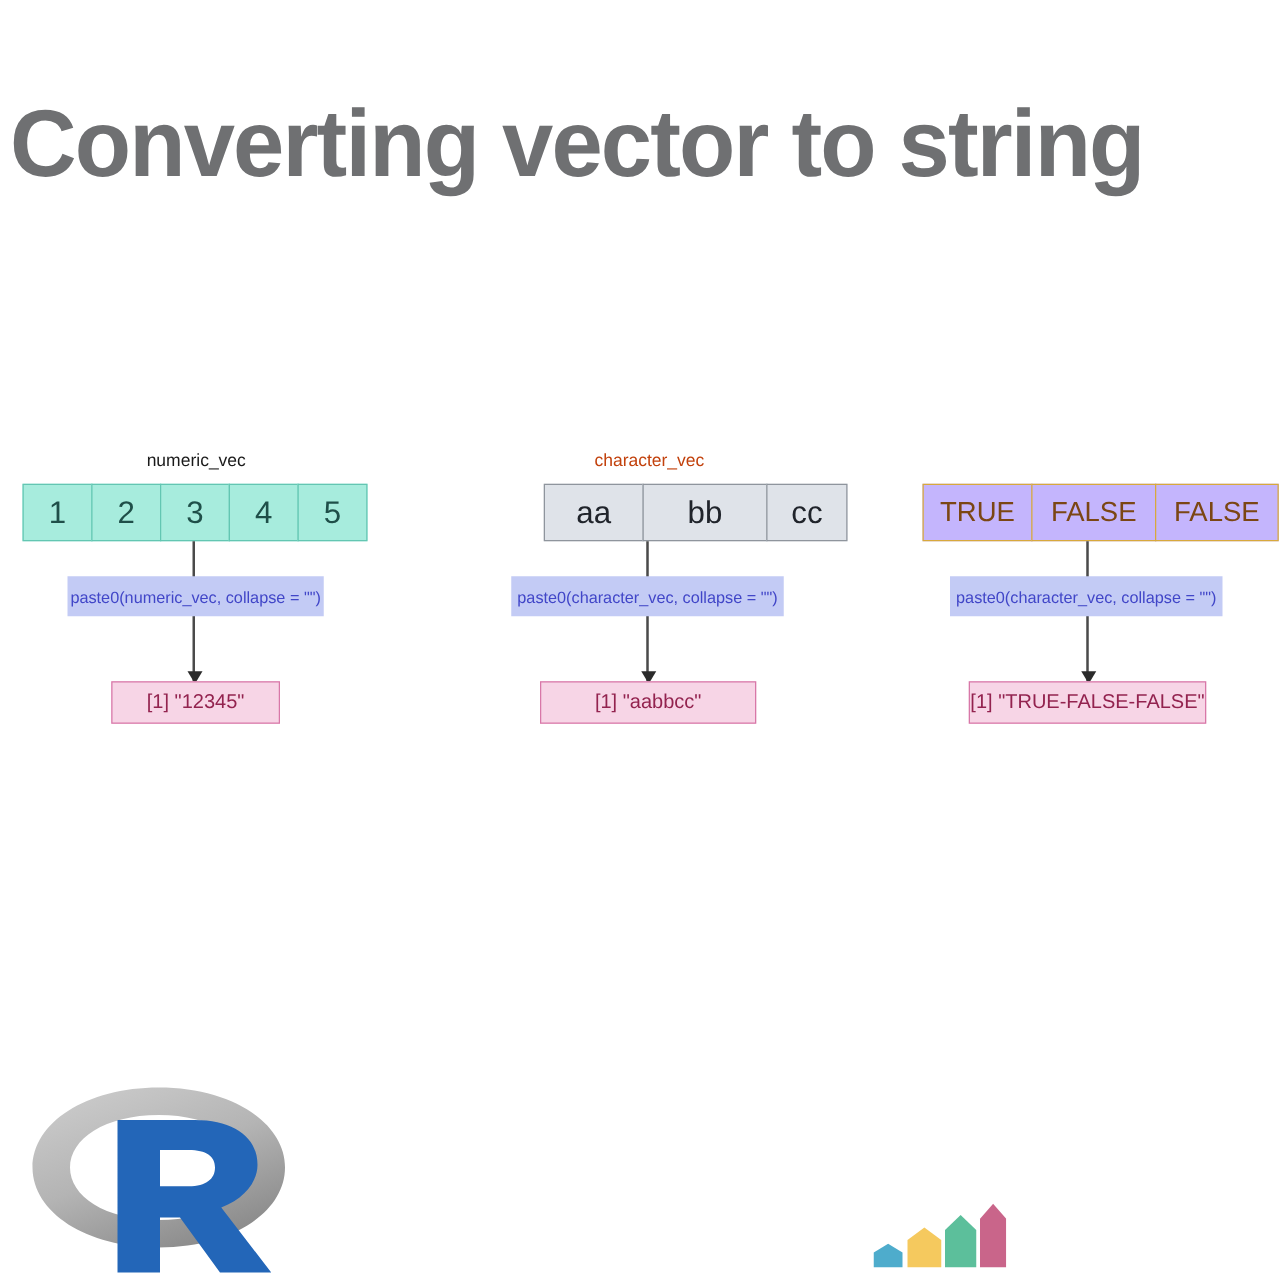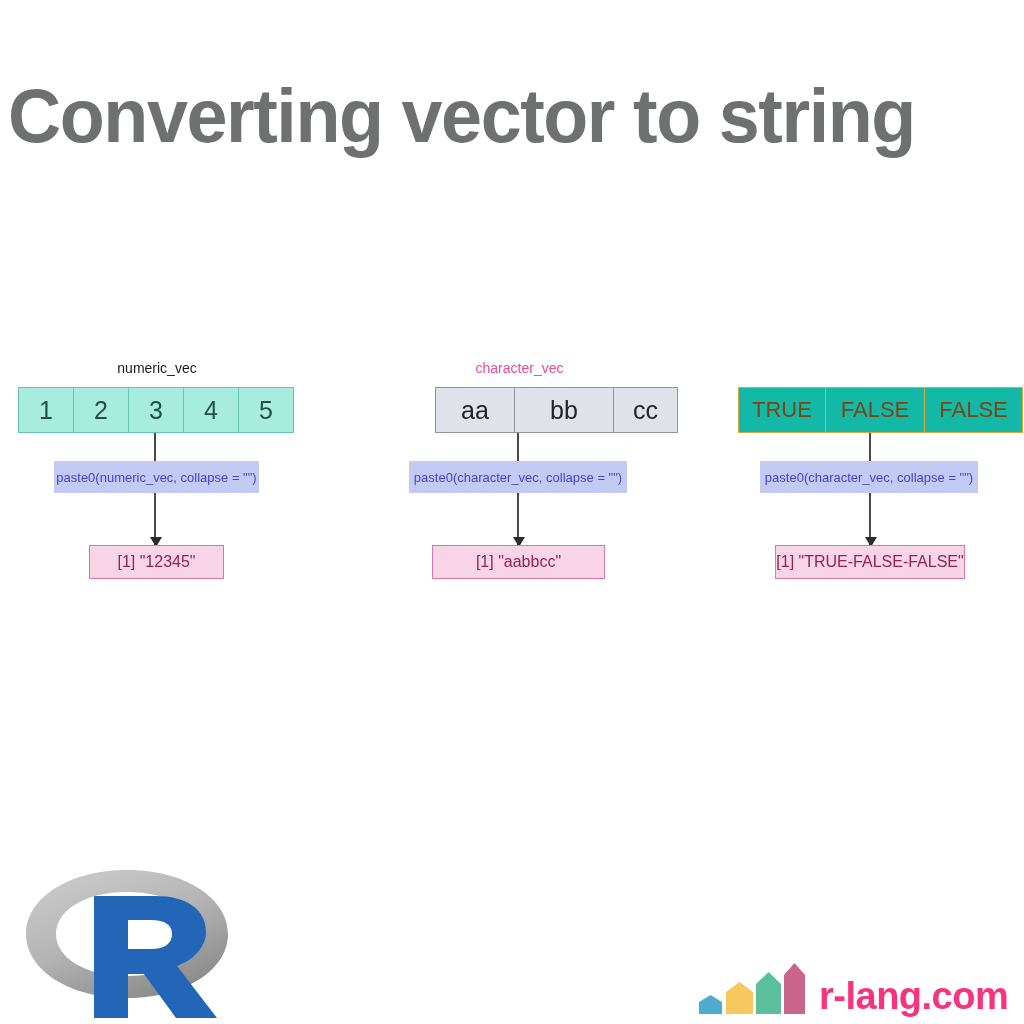--- a/index.html
+++ b/index.html
@@ -77,21 +77,21 @@
     background: #a7ecdd;
     border-color: #63c6b2;
     color: #1f4f49;
   }
   .vec-character .cell {
     background: #dfe3e9;
     border-color: #8f959d;
     color: #20242b;
   }
   .vec-logical .cell {
-    background: #14b8a6;
+    background: #c4b5fd;
     border-color: #d8a93c;
     color: #7b4614;
   }
 
   
   .code-box {
     position: absolute;
     top: 106px;
     box-sizing: border-box;
     height: 32px;
@@ -194,21 +194,21 @@
     <div class="connector" style="left:136px;"></div>
 
     <div class="code-box" style="left:36px; width:205px;">paste0(numeric_vec, collapse = "")</div>
 
     <div class="arrowhead" style="left:137px;"></div>
 
     <div class="result-box" style="left:71px; width:135px;">[1] "12345"</div>
   </div>
 
   <div class="column" style="left:376px; width:257px;">
-    <div class="col-label" style="left:0; width:257px; color:#ec4899;">character_vec</div>
+    <div class="col-label" style="left:0; width:257px; color:#c2410c;">character_vec</div>
 
     <div class="vecrow vec-character" style="left:0; width:257px;margin-left:44px;">
       <div class="cell" style="width:80px;">aa</div>
       <div class="cell" style="width:100px;">bb</div>
       <div class="cell" style="width:65px;">cc</div>
     </div>
 
     <div class="connector" style="left:126px;"></div>
 
     <div class="code-box" style="left:18px; width:218px;">paste0(character_vec, collapse = "")</div>
@@ -260,14 +260,13 @@
 
 <div class="brand">
   <div class="brand-bars">
     <svg width="108" height="52" viewBox="0 0 108 52" xmlns="http://www.w3.org/2000/svg">
       <path d="M2 52 L2 40 L13.5 33 L25 40 L25 52 Z" fill="#4eaccc"></path>
       <path d="M29 52 L29 30 L42.5 20 L56 30 L56 52 Z" fill="#f5c95e"></path>
       <path d="M59 52 L59 22 L71.5 10 L84 22 L84 52 Z" fill="#5cbf9b"></path>
       <path d="M87 52 L87 13 L97.5 1 L108 13 L108 52 Z" fill="#c9658a"></path>
     </svg>
   </div>
-  <div class="brand-text">r-lang.com</div>
 </div>
 
 </body></html>

